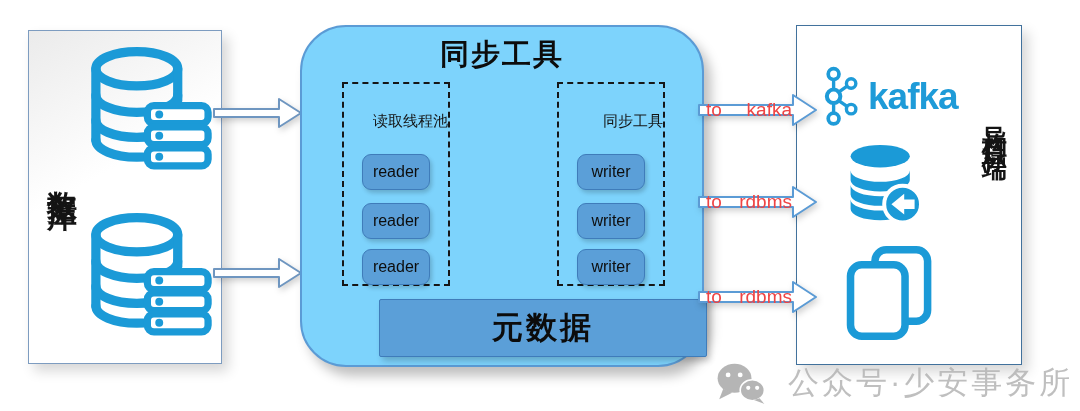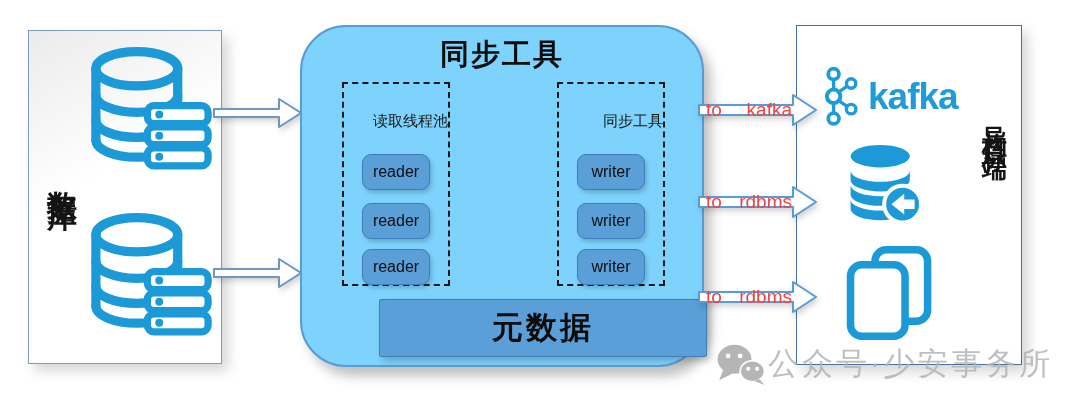--- a/index.html
+++ b/index.html
@@ -53,21 +53,21 @@
               align-items:center;justify-content:space-between;font-size:19px;
               font-weight:500;color:#ef4444;}
 
   
   #kafka-logo{position:absolute;left:20px;top:40px;display:flex;align-items:center;gap:7px;}
   #kafka-wordmark{font-size:37px;font-weight:700;color:#1e9bd8;letter-spacing:-1px;}
   #rdbms-icon{position:absolute;left:48px;top:116px;}
   #file-icon{position:absolute;left:46px;top:216px;}
 
   
-  #watermark{position:absolute;left:716px;top:342px;display:flex;align-items:center;gap:2px;
+  #watermark{position:absolute;left:716px;top:361px;display:flex;align-items:center;gap:22px;
              z-index:6;opacity:.85;}
   #watermark-text{font-size:31px;font-weight:500;color:#b4b4b4;letter-spacing:3px;white-space:nowrap;}
 </style>
 </head>
 <body>
 
 <div id="stage">
 
   <div id="source-panel" class="white-panel">
     <svg class="abs" style="left:55px;top:14px;" width="132" height="132" viewBox="0 0 100 100">

